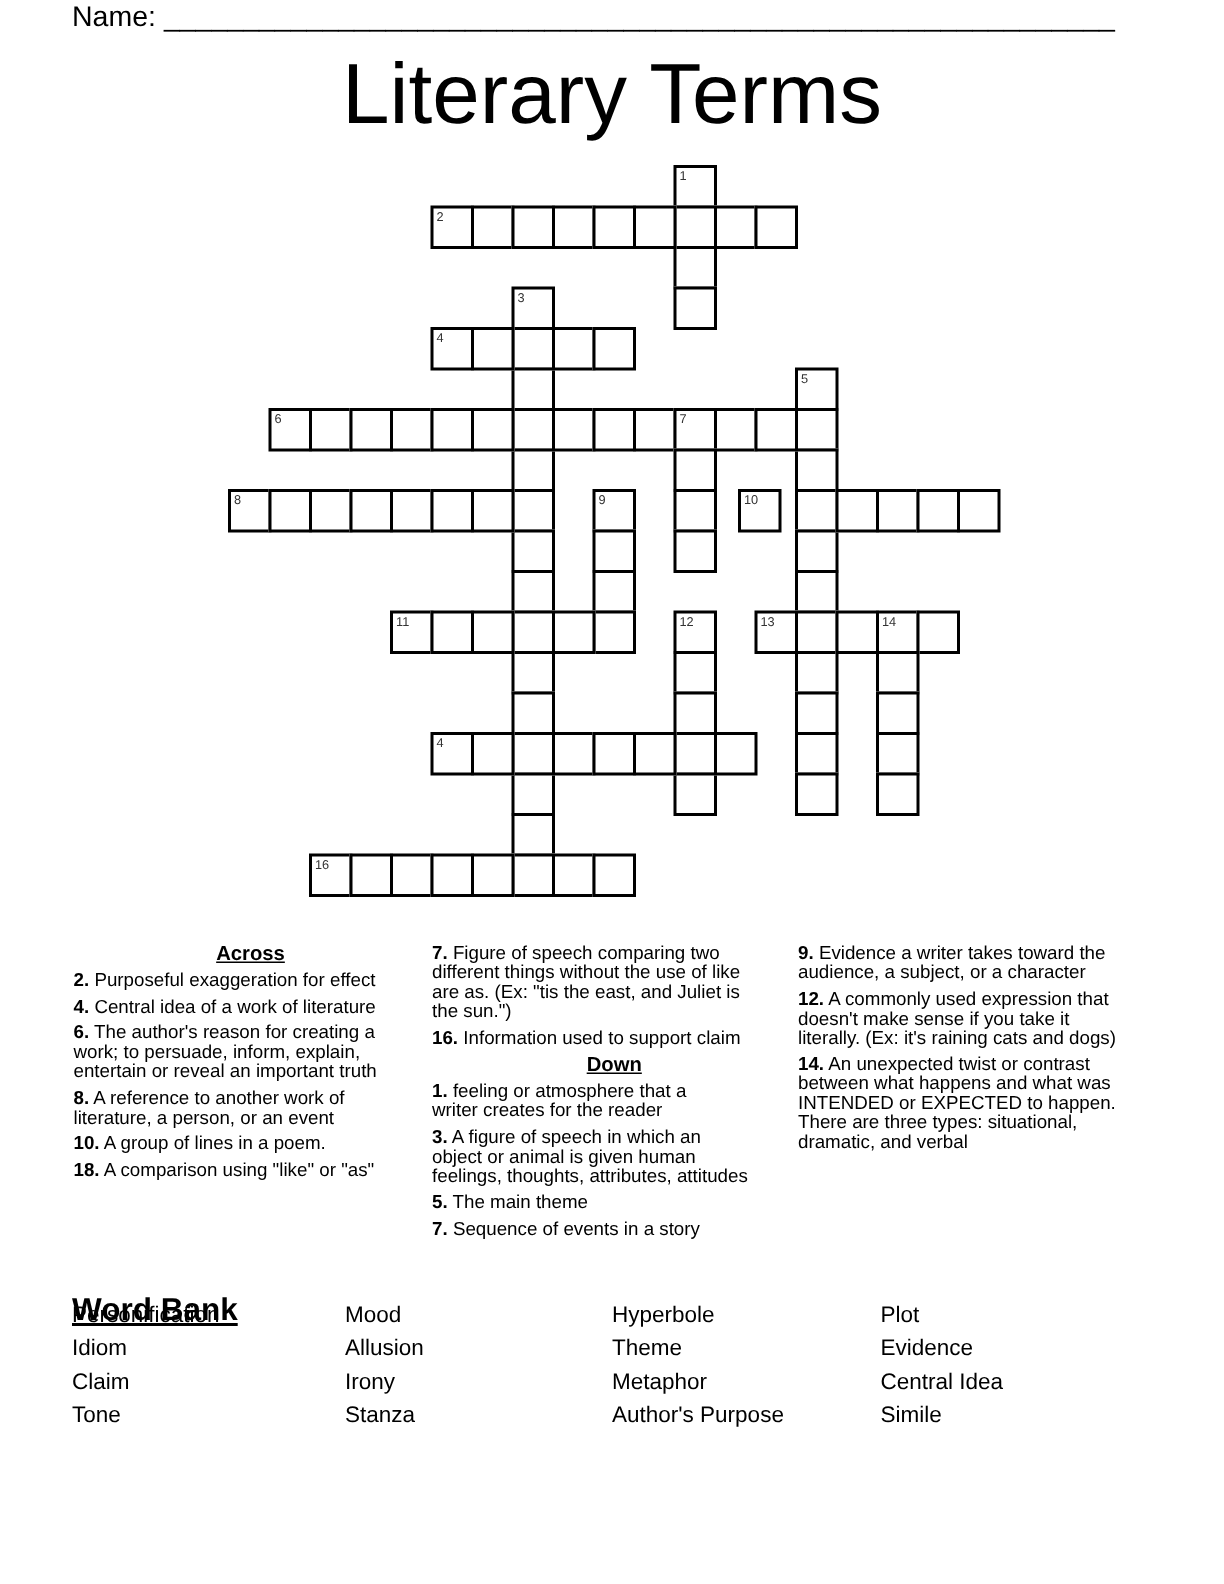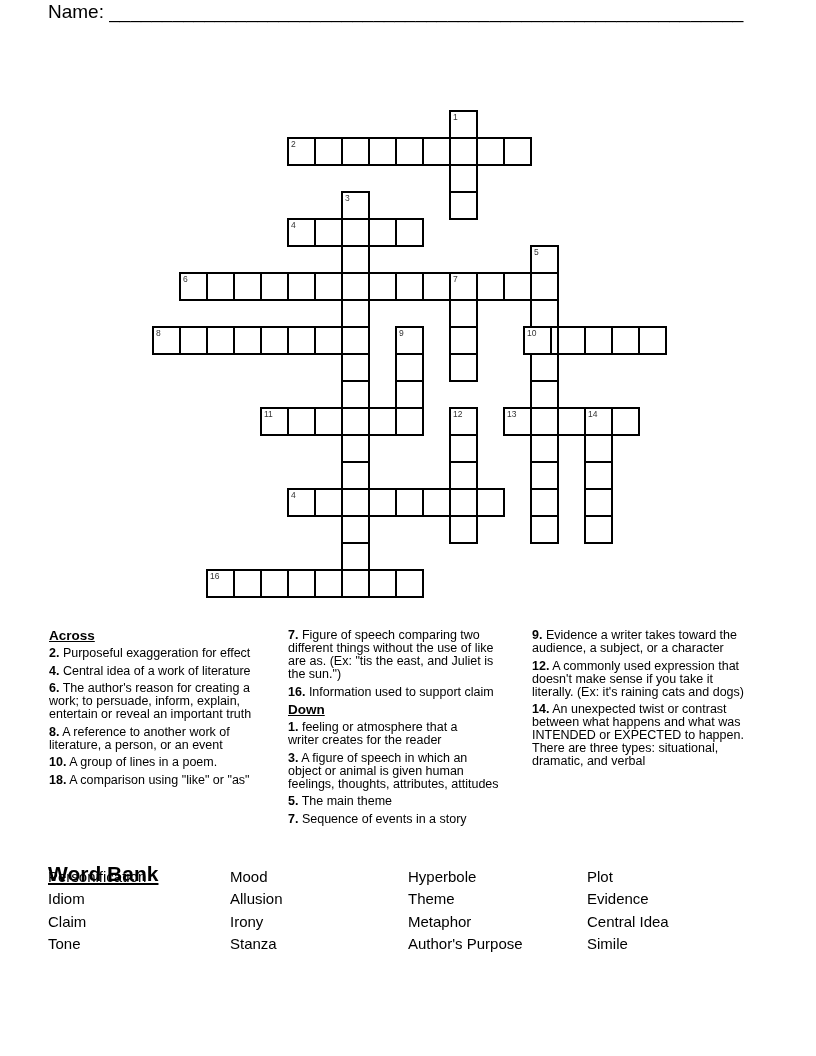--- a/index.html
+++ b/index.html
@@ -67,20 +67,21 @@
   .clue-col { position: absolute; top: 0; }
   #clue-col-1 { left: 49px;  width: 236px; }
   #clue-col-2 { left: 288px; width: 243px; }
   #clue-col-3 { left: 532px; width: 246px; }
   .clue-head {
     font-size: 13.5px;
     line-height: 14px;
     font-weight: bold;
     text-decoration: underline;
     margin-bottom: 4px;
+    text-align: center;
   }
   .clue {
     font-size: 12.5px;
     line-height: 13px;
     margin-bottom: 4.5px;
   }
   .clue .cnum { font-weight: bold; }
   .clue .ctext { white-space: pre-line; }
 
   
@@ -96,20 +97,21 @@
   .wb-col { position: absolute; top: 866px; }
   .wb-item { font-size: 15px; line-height: 22.4px; white-space: nowrap; }
 </style>
 </head>
 <body>
 
 <div class="page">
 
   <div class="name-row"><span>Name:</span><span> </span><span class="name-line">____________________________________________________________</span></div>
 
+  <h1 class="title">Literary Terms</h1>
 
   <div id="grid">
       <div class="cell" style="left: 297px; top: 0px;">
         <span class="num">1</span>
       </div>
       <div class="cell" style="left: 297px; top: 27px;"></div>
       <div class="cell" style="left: 297px; top: 54px;"></div>
       <div class="cell" style="left: 297px; top: 81px;"></div>
       <div class="cell" style="left: 135px; top: 27px;">
         <span class="num">2</span>
@@ -184,21 +186,21 @@
       <div class="cell" style="left: 81px; top: 216px;"></div>
       <div class="cell" style="left: 108px; top: 216px;"></div>
       <div class="cell" style="left: 135px; top: 216px;"></div>
       <div class="cell" style="left: 162px; top: 216px;"></div>
       <div class="cell" style="left: 243px; top: 216px;">
         <span class="num">9</span>
       </div>
       <div class="cell" style="left: 243px; top: 243px;"></div>
       <div class="cell" style="left: 243px; top: 270px;"></div>
       <div class="cell" style="left: 243px; top: 297px;"></div>
-      <div class="cell" style="left: 371px; top: 216px;">
+      <div class="cell" style="left: 340px; top: 216px;">
         <span class="num">10</span>
       </div>
       <div class="cell" style="left: 405px; top: 216px;"></div>
       <div class="cell" style="left: 432px; top: 216px;"></div>
       <div class="cell" style="left: 459px; top: 216px;"></div>
       <div class="cell" style="left: 486px; top: 216px;"></div>
       <div class="cell" style="left: 108px; top: 297px;">
         <span class="num">11</span>
       </div>
       <div class="cell" style="left: 135px; top: 297px;"></div>

